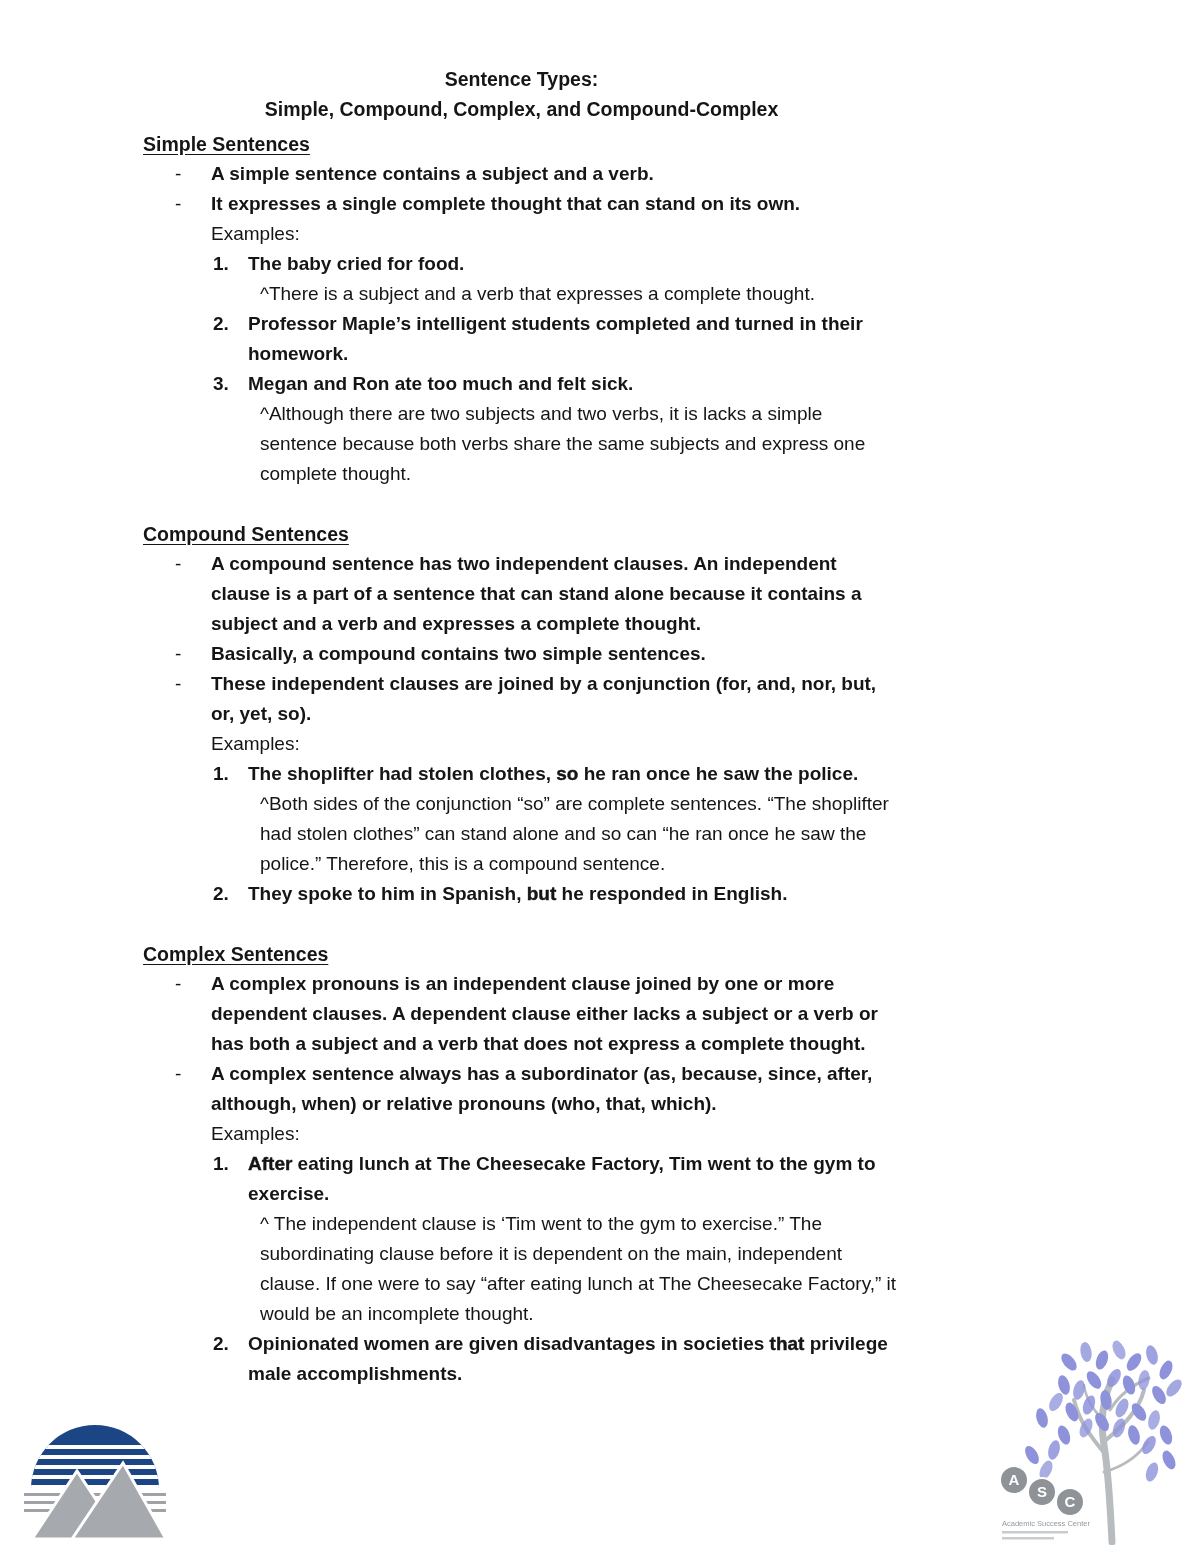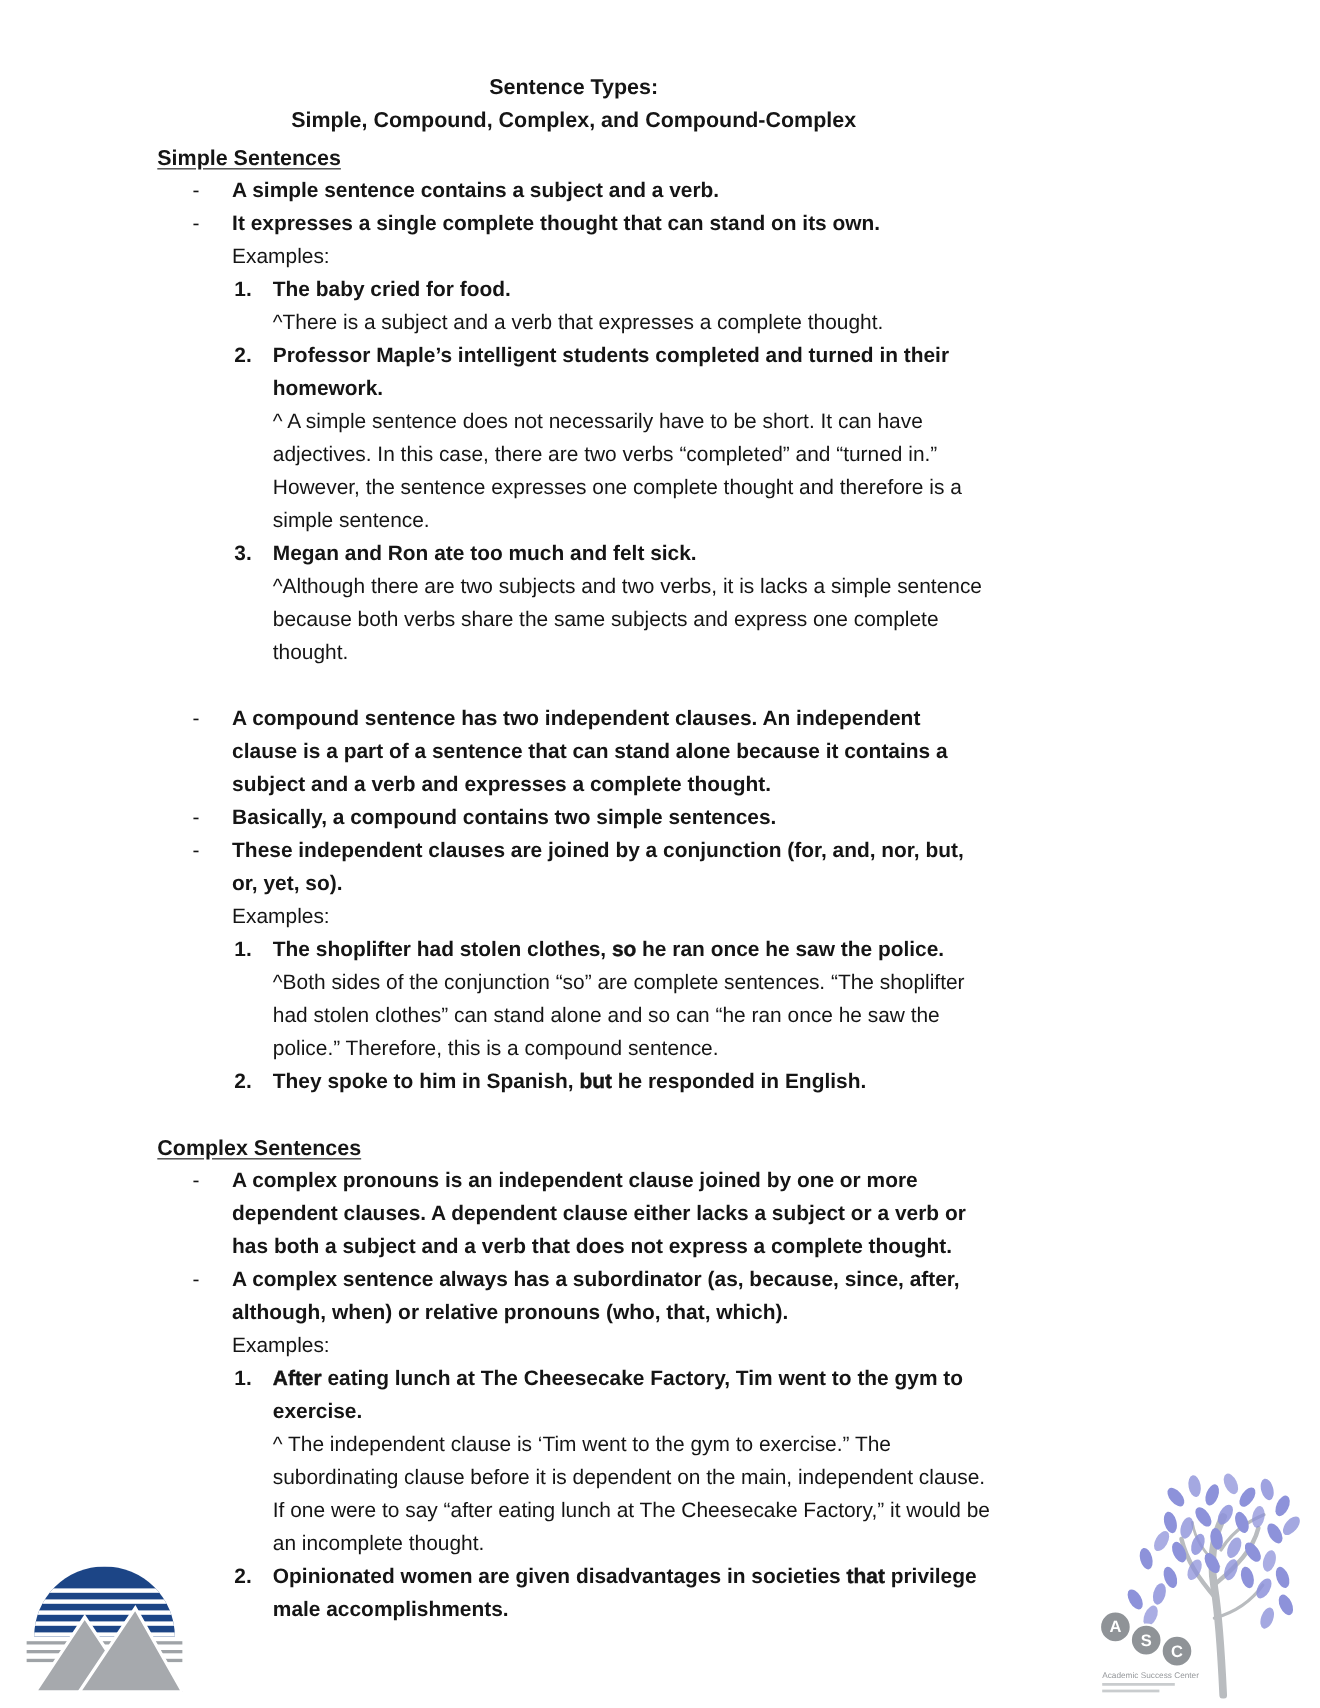--- a/index.html
+++ b/index.html
@@ -23,21 +23,21 @@
   }
   .bullet { display: flex; font-weight: 700; padding-left: 32px; max-width: 907px; }
   .dash { flex: none; width: 36px; font-weight: 400; }
   .bullet-text { flex: 1; }
   .examples-label { padding-left: 68px; font-weight: 400; }
   .example { display: flex; padding-left: 70px; }
   .num { flex: none; width: 35px; font-weight: 700; }
   .ex-body { max-width: 802px; }
   .sentence { font-weight: 700; }
   .kw { -webkit-text-stroke: 0.4px currentColor; }
-  .note { font-weight: 400; }
+  .note { font-weight: 400; margin-left: 12px; }
   .note:empty { display: none; }
   .logo-left  { position: absolute; left: 24px; bottom: 8px; }
   .logo-right { position: absolute; right: 16px; bottom: 4px; }
 </style>
 </head>
 <body>
 
 <div class="page">
   <div class="content">
 
@@ -62,33 +62,33 @@
         <span class="num">1.</span>
         <div class="ex-body">
           <p class="sentence"><span>The baby cried for food.</span><span class="kw"></span><span></span></p>
           <p class="note">^There is a subject and a verb that expresses a complete thought.</p>
         </div>
       </div>
       <div class="example">
         <span class="num">2.</span>
         <div class="ex-body">
           <p class="sentence"><span>Professor Maple’s intelligent students completed and turned in their homework.</span><span class="kw"></span><span></span></p>
-          <p class="note">^ A simple sentence does not necessarily have to be short. It can have adjectives. In this case, there are two verbs “completed” and “turned in.” However, the sentence expresses one complete thought and therefore is a simple sentence.</p>
         </div>
       </div>
       <div class="example">
         <span class="num">3.</span>
         <div class="ex-body">
           <p class="sentence"><span>Megan and Ron ate too much and felt sick.</span><span class="kw"></span><span></span></p>
           <p class="note">^Although there are two subjects and two verbs, it is lacks a simple sentence because both verbs share the same subjects and express one complete thought.</p>
         </div>
       </div>
     </section>
 
     <section class="section">
+      <h2 class="heading">Compound Sentences</h2>
       <div class="bullet">
         <span class="dash">-</span>
         <span class="bullet-text">A compound sentence has two independent clauses. An independent clause is a part of a sentence that can stand alone because it contains a subject and a verb and expresses a complete thought.</span>
       </div>
       <div class="bullet">
         <span class="dash">-</span>
         <span class="bullet-text">Basically, a compound contains two simple sentences.</span>
       </div>
       <div class="bullet">
         <span class="dash">-</span>

